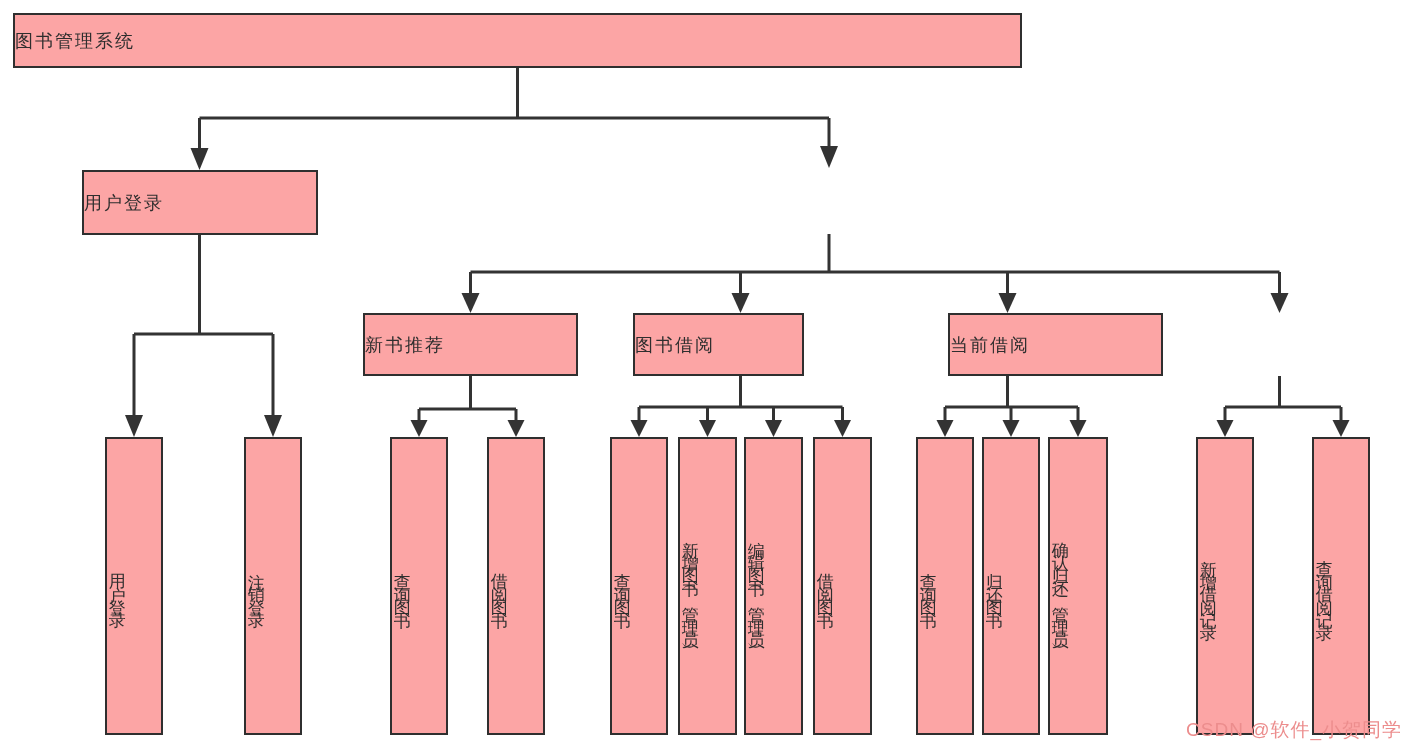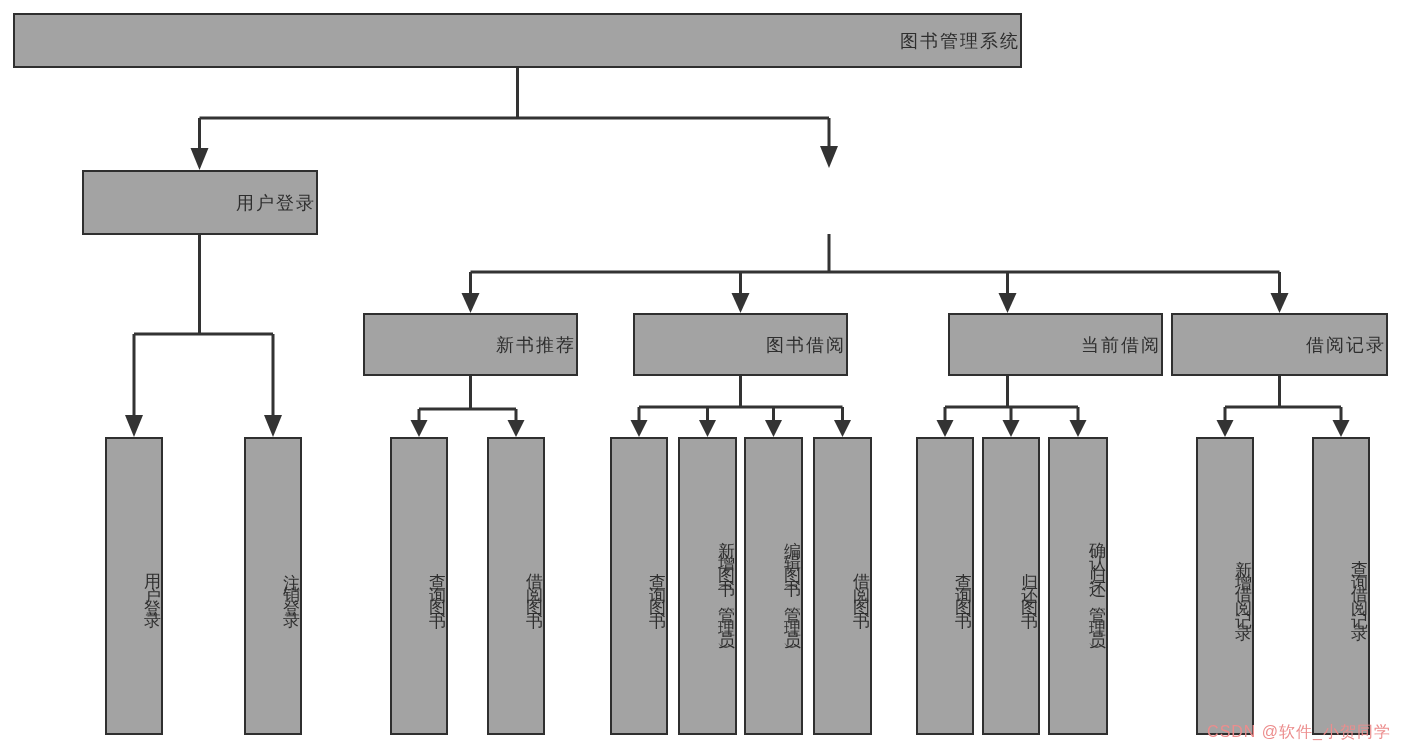--- a/index.html
+++ b/index.html
@@ -16,42 +16,42 @@
     width: 1405px;
     height: 747px;
     background: #ffffff;
     overflow: hidden;
   }
   #connectors { position: absolute; left: 0; top: 0; width: 1405px; height: 747px; }
   .cline { stroke: var(--line-color); stroke-width: 3; fill: none; }
   .ahead { fill: var(--line-color); stroke: none; }
   .box {
     position: absolute;
-    background: #a3a3a3;
+    background: #fca5a5;
     border: 2.5px solid var(--border-color);
     display: flex;
     align-items: center;
-    justify-content: flex-end;
+    justify-content: flex-start;
     color: var(--text-color);
   }
   .hlabel { font-size: 18px; letter-spacing: 2px; white-space: nowrap; }
   .root-box .hlabel { font-size: 18px; }
   .leaf .vtext {
     writing-mode: vertical-rl;
     text-orientation: mixed;
     font-size: 17px;
     letter-spacing: 13px;
     line-height: 1.1;
     white-space: nowrap;
   }
   .watermark {
     position: absolute;
-    right: 14px;
+    right: 3px;
     bottom: 4px;
-    font-size: 16px;
+    font-size: 19px;
     letter-spacing: 1px;
     color: var(--watermark-color);
     white-space: nowrap;
   }
 </style>
 </head>
 <body>
 
 <div id="canvas">
 
@@ -102,28 +102,25 @@
     <span class="hlabel">图书管理系统</span>
   </div>
 
   <div class="box" style="left:82px; top:170px; width:236px; height:65px;">
     <span class="hlabel">用户登录</span>
   </div>
 
   <div class="box" style="left:363px; top:313px; width:215px; height:63px;">
     <span class="hlabel">新书推荐</span>
   </div>
-  <div class="box" style="left:633px; top:313px; width:215px; height:63px;">
+  <div class="box" style="left:633px; top:313px; width:171px; height:63px;">
     <span class="hlabel">图书借阅</span>
   </div>
   <div class="box" style="left:900px; top:313px; width:215px; height:63px;margin-left:48px;">
     <span class="hlabel">当前借阅</span>
-  </div>
-  <div class="box" style="left:1171px; top:313px; width:217px; height:63px;">
-    <span class="hlabel">借阅记录</span>
   </div>
 
   <div class="box leaf" style="left:105px; top:437px; width:58px; height:298px;">
     <span class="vtext">用户登录</span>
   </div>
   <div class="box leaf" style="left:244px; top:437px; width:58px; height:298px;">
     <span class="vtext">注销登录</span>
   </div>
 
   <div class="box leaf" style="left:390px; top:437px; width:58px; height:298px;">

